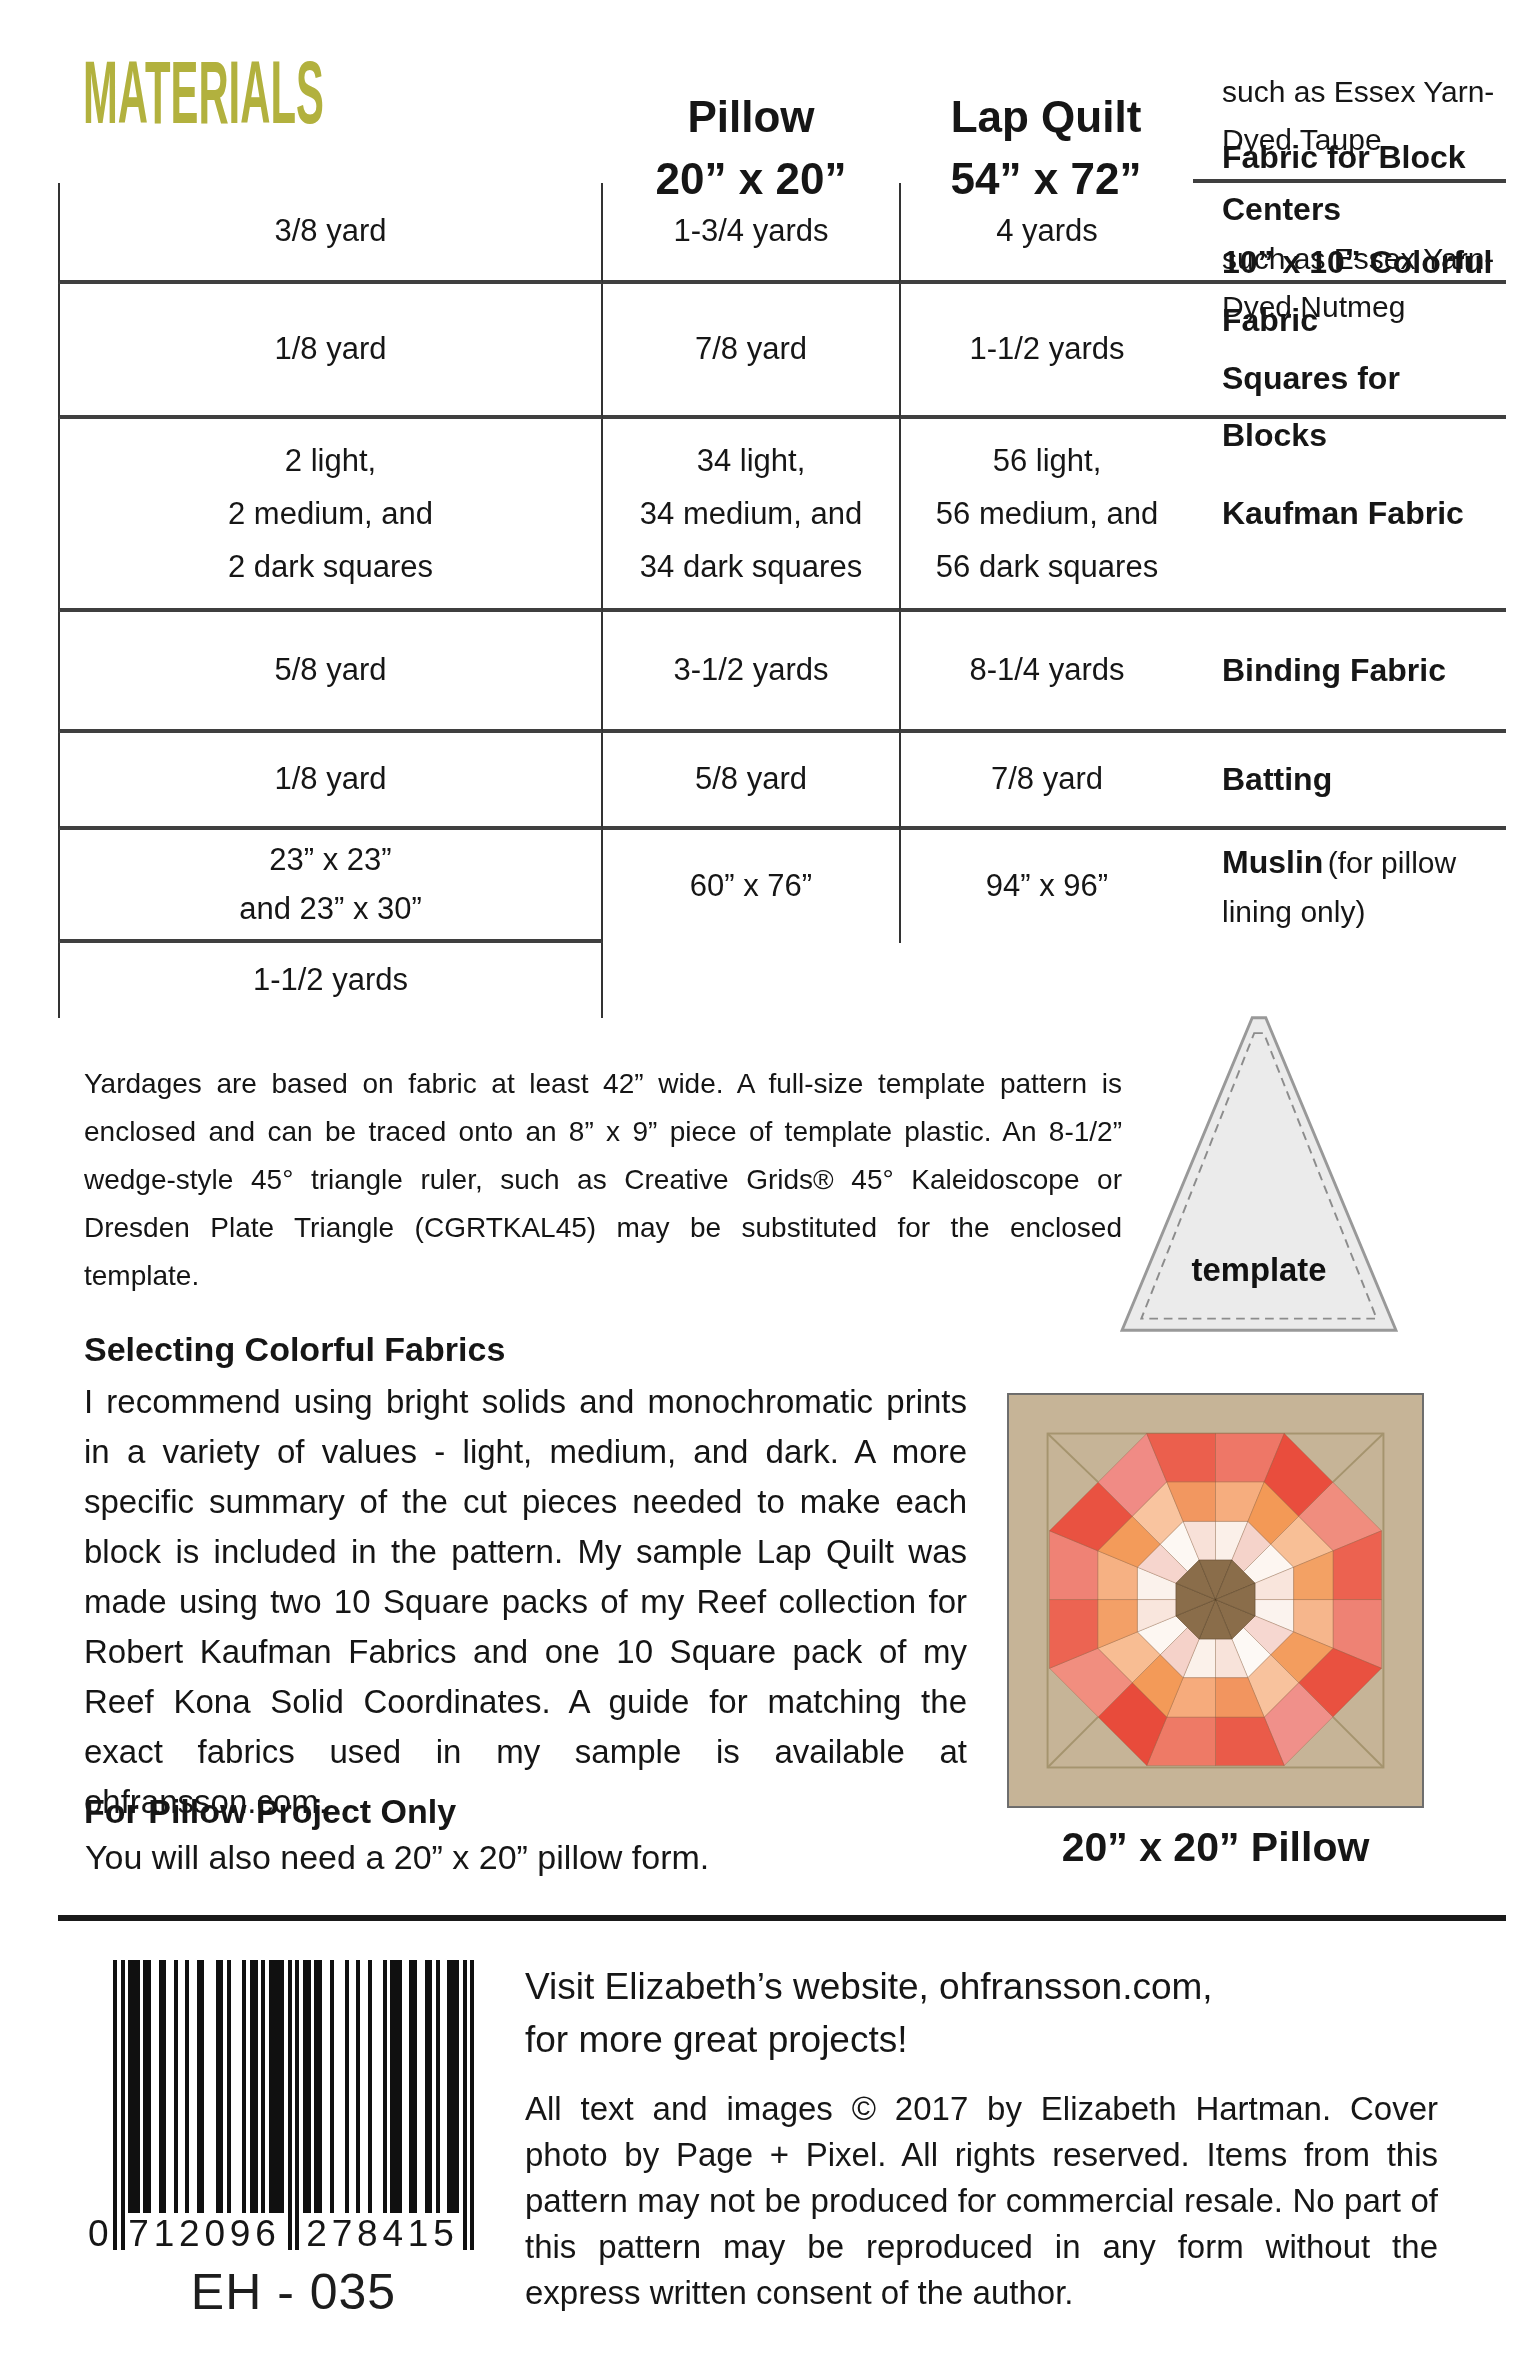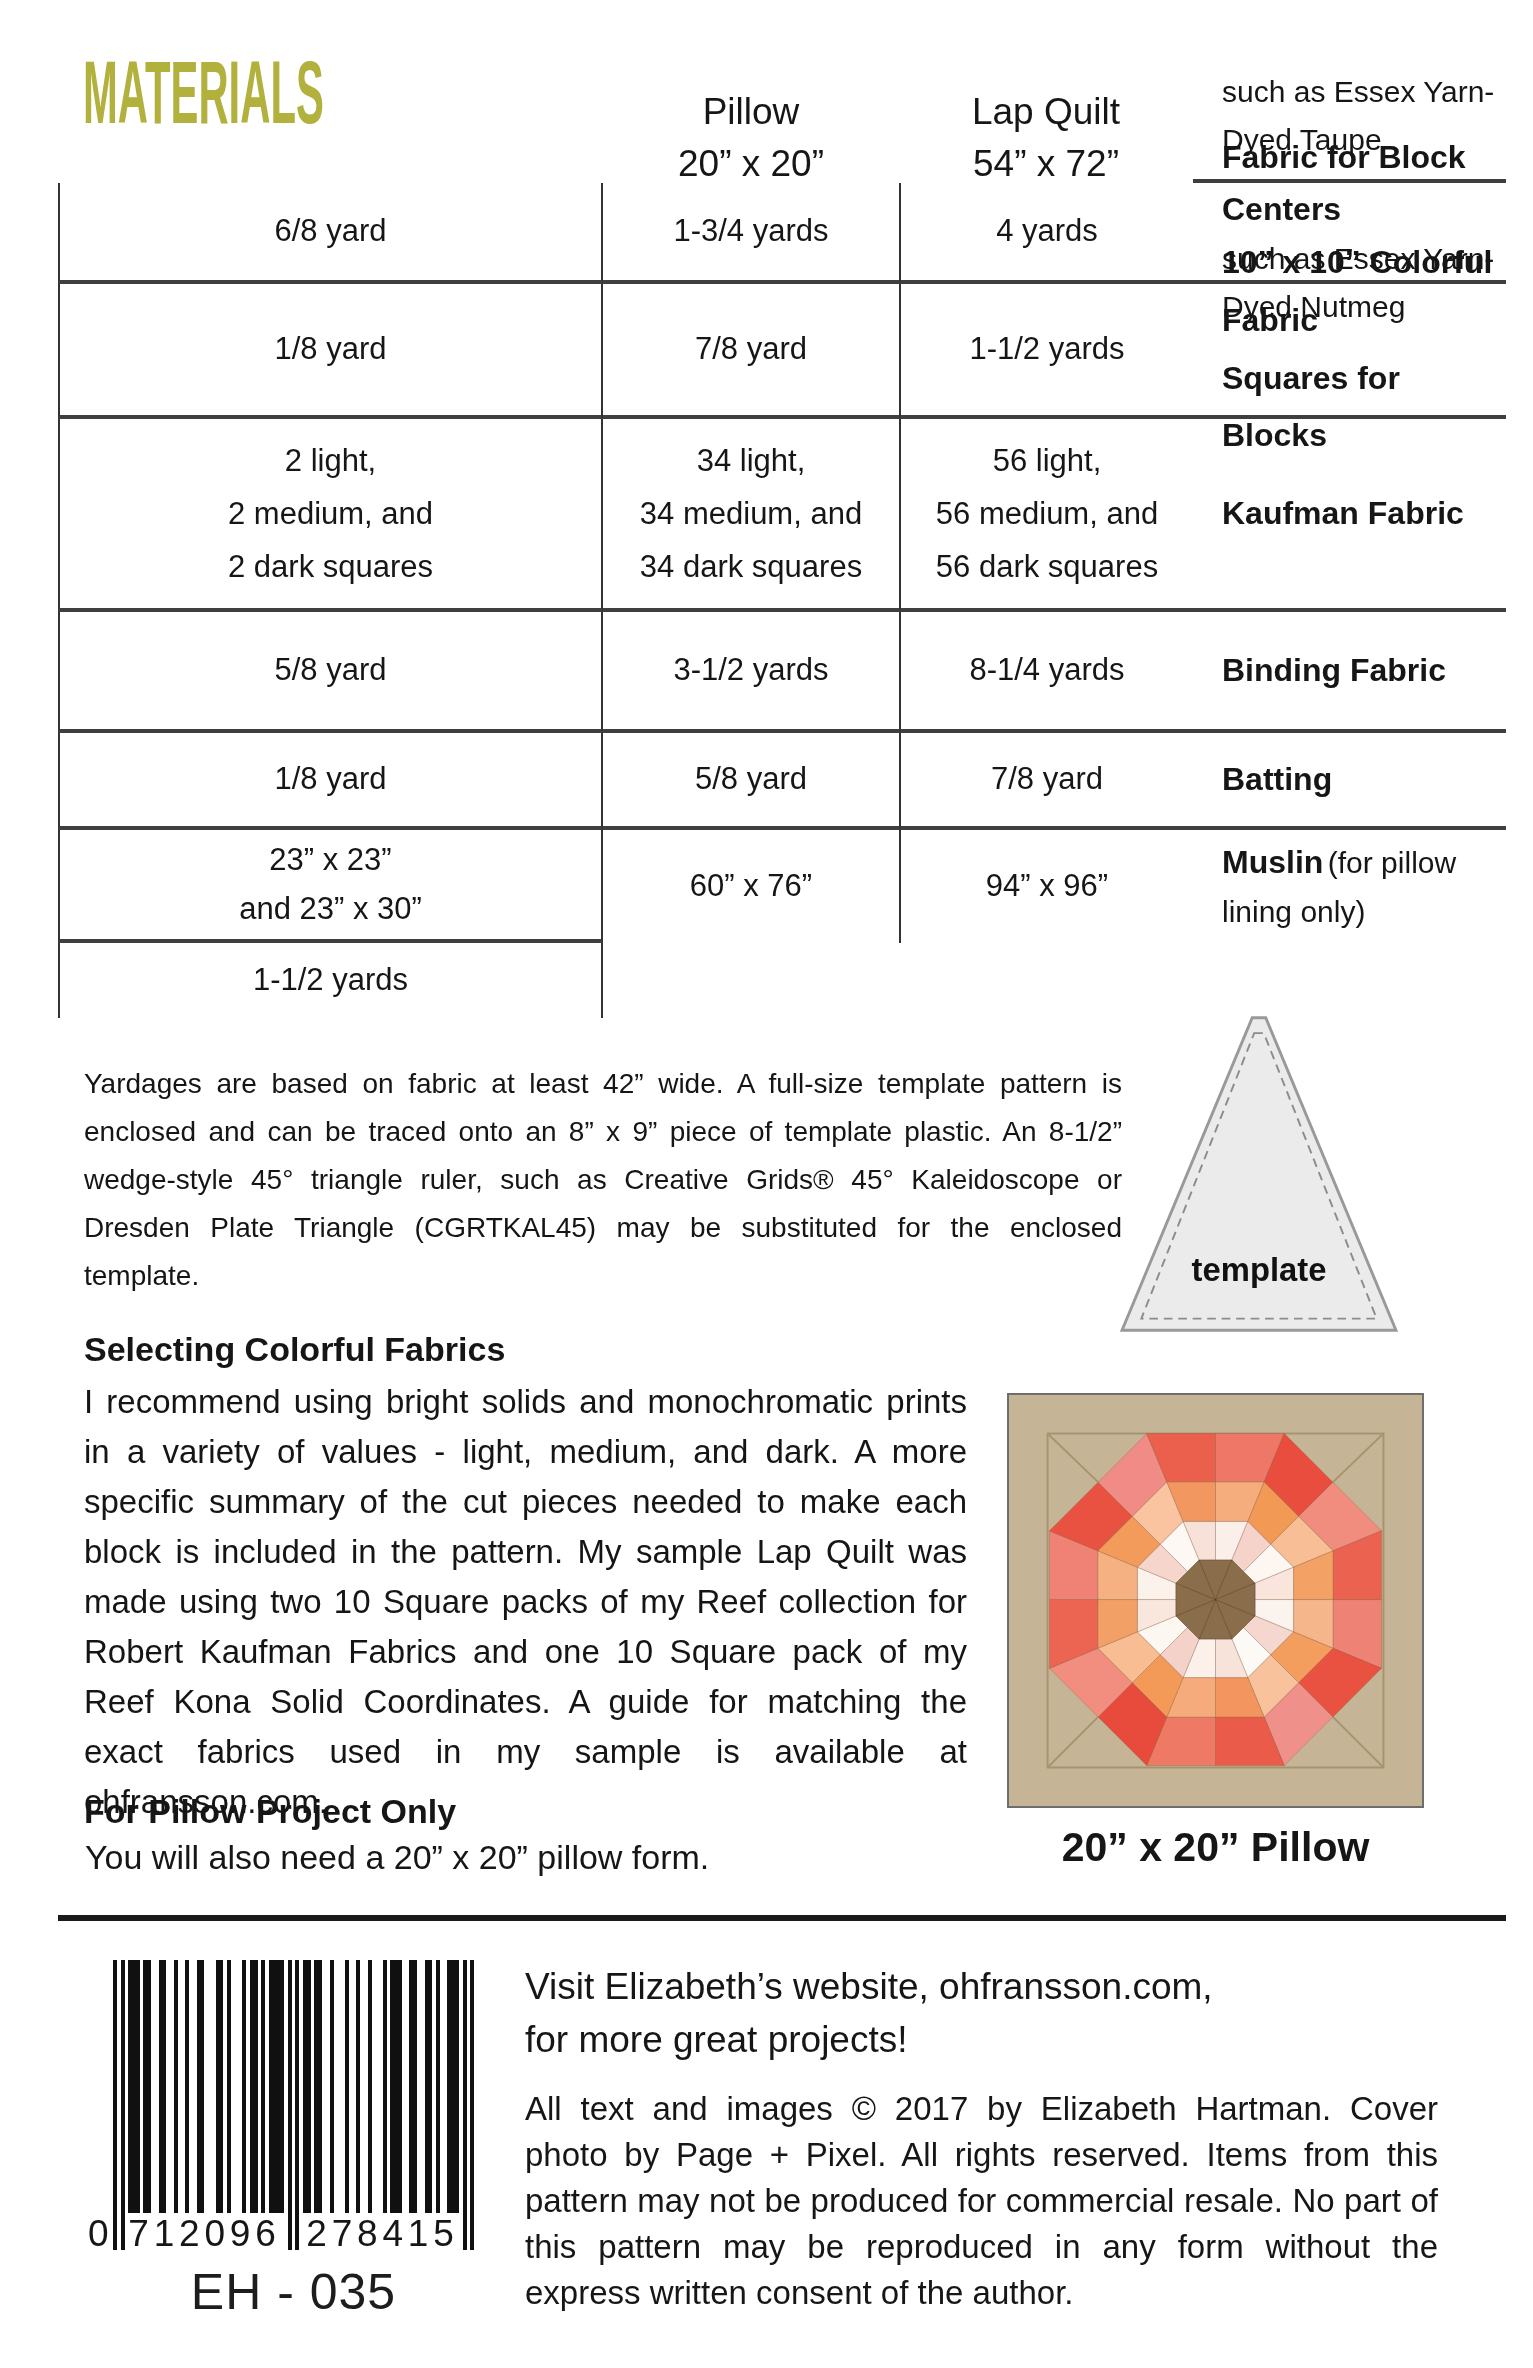--- a/index.html
+++ b/index.html
@@ -17,21 +17,21 @@
   
   .mat-table{
     position:absolute; left:58px; top:53px; width:1448px;
     display:grid;
     grid-template-columns:545px 296px 294px 313px;
     grid-template-rows:130px 101px 135px 193px 121px 97px 113px 75px;
   }
   .cell{display:flex; flex-direction:column; justify-content:center; box-sizing:border-box;}
   .hd{
     justify-content:flex-start; align-items:center; padding-top:33px;
-    font-weight:400; font-size:37px; line-height:1.4;
+    font-weight:700; font-size:44px; line-height:1.4;
     white-space:pre-line; text-align:center;
   }
   .vc{
     align-items:center; text-align:center; white-space:pre-line;
     font-size:31px; line-height:1.55;
   }
   .vc.airy{line-height:1.72;}
   .lb{padding-left:29px; line-height:1.6;}
   .lb .t{font-weight:700; font-size:32px;}
   .lb .s{font-size:30px;}
@@ -106,21 +106,21 @@
 
     <div class="cell hd"></div>
     <div class="cell hd">Pillow
 20” x 20”</div>
     <div class="cell hd">Lap Quilt
 54” x 72”</div>
 
     <div class="cell lb bb">
       <div><span class="s">such as Essex Yarn-Dyed Taupe</span></div>
     </div>
-    <div class="cell vc bb cp">6/8 yard</div>
+    <div class="cell vc bb cp">3/8 yard</div>
     <div class="cell vc bb">1-3/4 yards</div>
     <div class="cell vc bb cq">4 yards</div>
 
     <div class="cell lb bb">
       <div><span class="t">Fabric for Block Centers</span></div>
       <div><span class="s">such as Essex Yarn-Dyed Nutmeg</span></div>
     </div>
     <div class="cell vc bb cp">1/8 yard</div>
     <div class="cell vc bb">7/8 yard</div>
     <div class="cell vc bb cq">1-1/2 yards</div>

